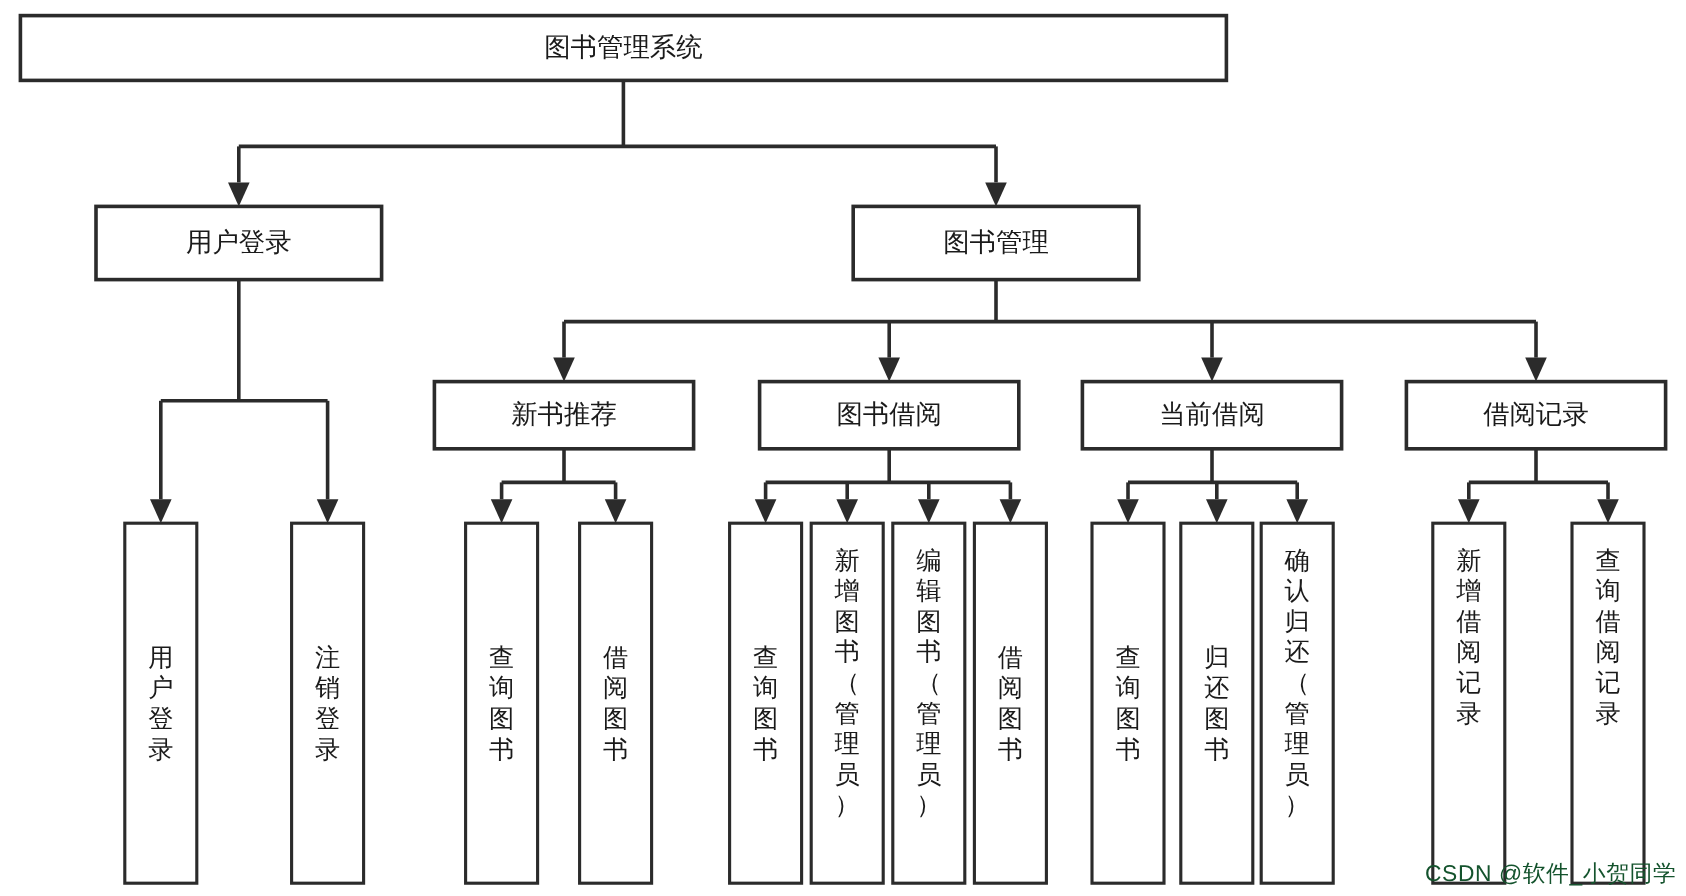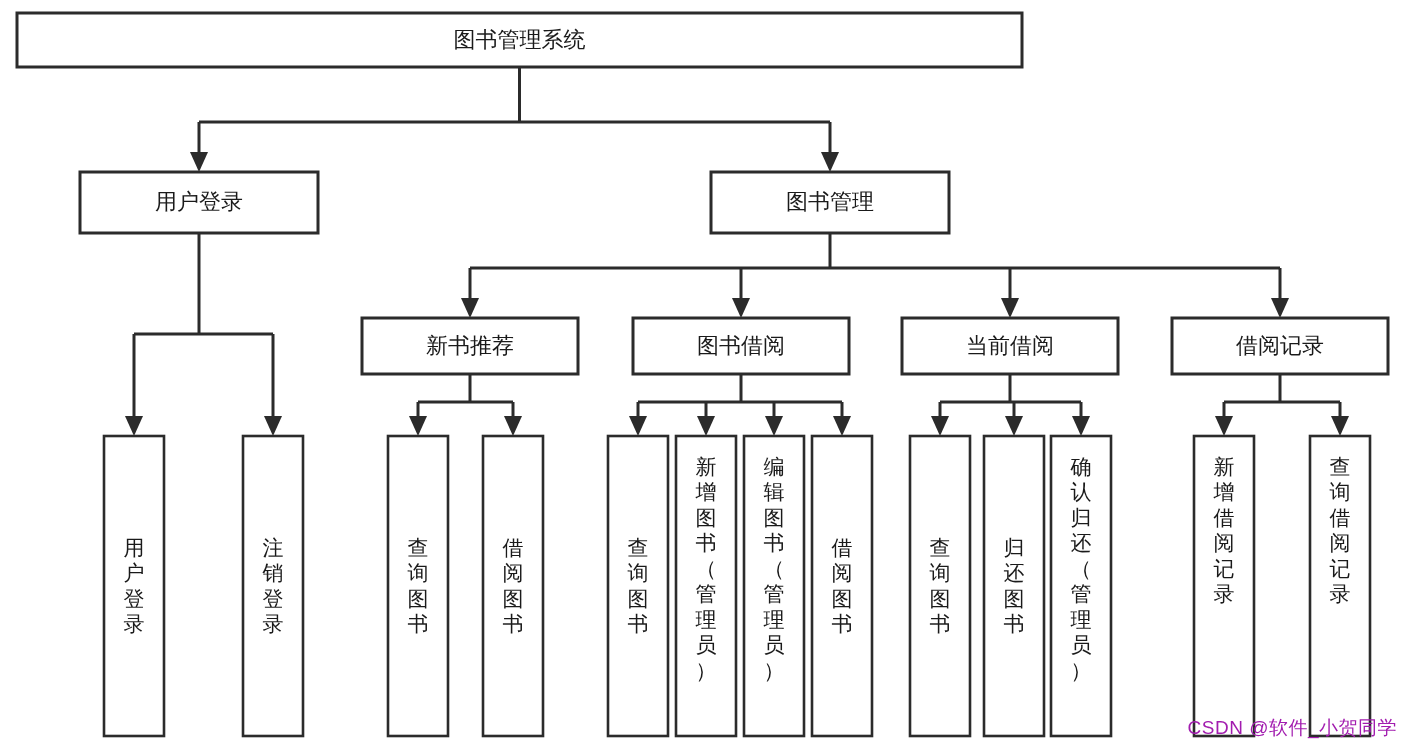--- a/index.html
+++ b/index.html
@@ -55,21 +55,21 @@
     font-size: 21px;
     fill: #1a1a1a;
     text-anchor: middle;
   }
   .watermark-text {
     position: absolute;
     right: 8px;
     bottom: 6px;
     font-family: "Liberation Sans", "DejaVu Sans", sans-serif;
     font-size: 19px;
-    color: #a21caf;
+    color: #14532d;
     letter-spacing: 0.5px;
     white-space: nowrap;
     user-select: none;
   }
 </style>
 </head>
 <body>
 
 <div id="diagram-root">
 

